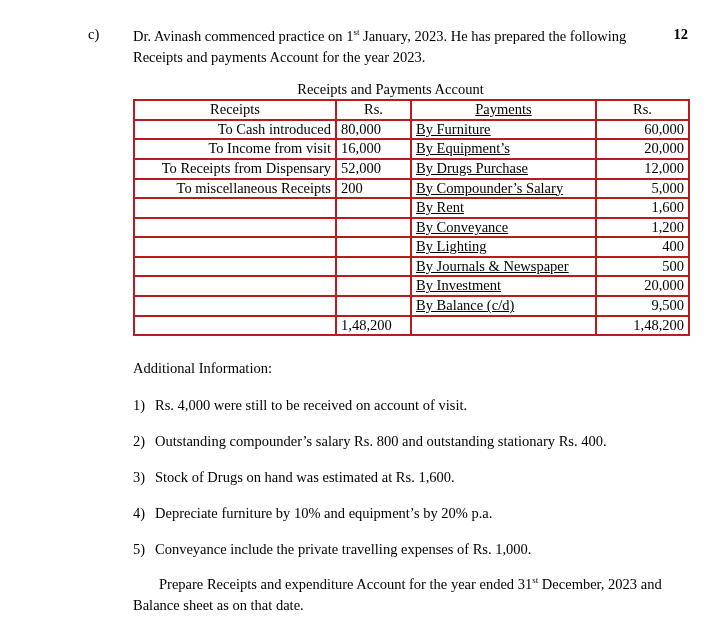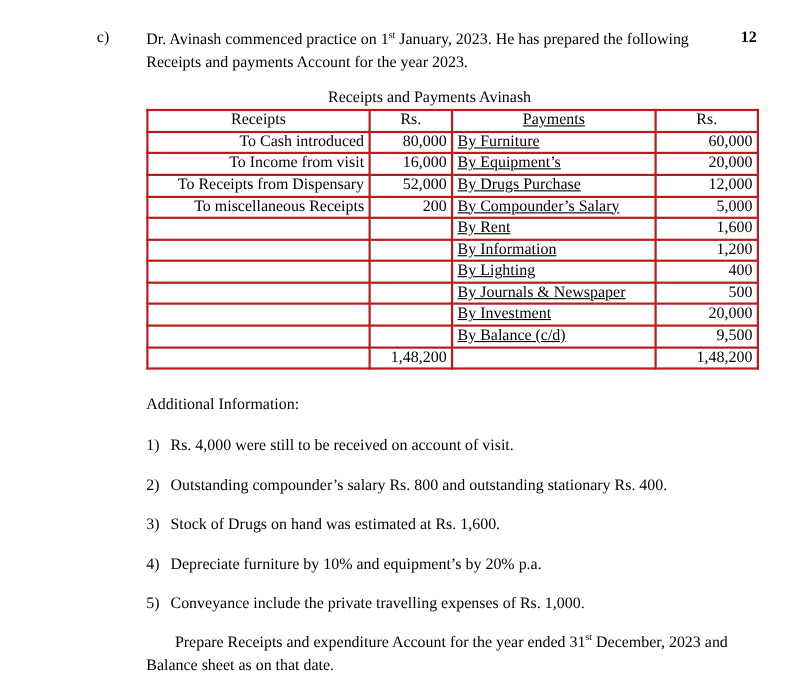--- a/index.html
+++ b/index.html
@@ -70,21 +70,21 @@
   table.acct td, table.acct th {
     border: 2px solid #b91c1c;
     padding: 0px 4px;
     height: 17.6px;
     line-height: 17.6px;
     font-weight: normal;
     overflow: hidden;
     white-space: nowrap;
   }
   .col-desc { width: 192px; text-align: right; }
-  .col-amt  { width: 65px;  text-align: right; padding-right: 6px; }
+  .col-amt  { width: 65px;  text-align: left; padding-right: 6px; }
   .col-desc2{ width: 175px; text-align: left; text-decoration: underline; }
   .col-amt2 { width: 83px;  text-align: right; padding-right: 6px; }
   .hdr { text-align: center; }
   .total td { font-weight: bold; }
   .empty-cell { }
 
   
   .addl-title {
     position: absolute;
     left: 133px;
@@ -124,21 +124,21 @@
 </head>
 <body>
 
 <div class="q-block">
   <span class="q-marker">c)</span>
   <div class="q-text"><span>Dr. Avinash commenced practice on 1</span><sup>st</sup><span> January, 2023. He has prepared the following Receipts and payments Account for the year 2023.</span></div>
   <span class="q-marks">12</span>
 </div>
 
 <div class="table-wrap">
-  <div class="table-title">Receipts and Payments Avinash</div>
+  <div class="table-title">Receipts and Payments Account</div>
   <table class="acct">
     <tbody>
       <tr>
         <th class="col-desc hdr">Receipts</th>
         <th class="col-amt hdr">Rs.</th>
         <th class="col-desc2 hdr">Payments</th>
         <th class="col-amt2 hdr">Rs.</th>
       </tr>
 
       <tr>
@@ -168,21 +168,21 @@
 
       <tr>
         <td class="col-desc empty-cell"></td>
         <td class="col-amt empty-cell"></td>
         <td class="col-desc2">By Rent</td>
         <td class="col-amt2">1,600</td>
       </tr>
       <tr>
         <td class="col-desc empty-cell"></td>
         <td class="col-amt empty-cell"></td>
-        <td class="col-desc2">By Information</td>
+        <td class="col-desc2">By Conveyance</td>
         <td class="col-amt2">1,200</td>
       </tr>
       <tr>
         <td class="col-desc empty-cell"></td>
         <td class="col-amt empty-cell"></td>
         <td class="col-desc2">By Lighting</td>
         <td class="col-amt2">400</td>
       </tr>
       <tr>
         <td class="col-desc empty-cell"></td>

